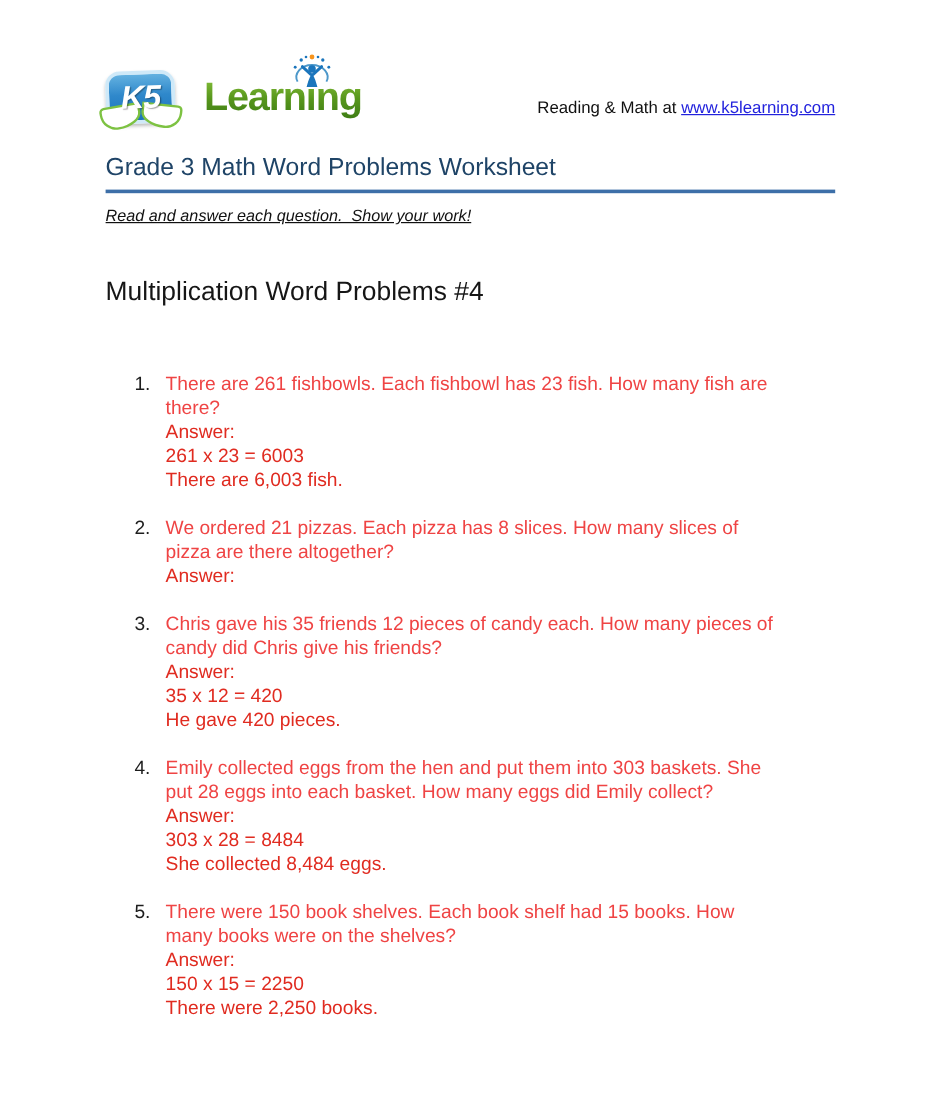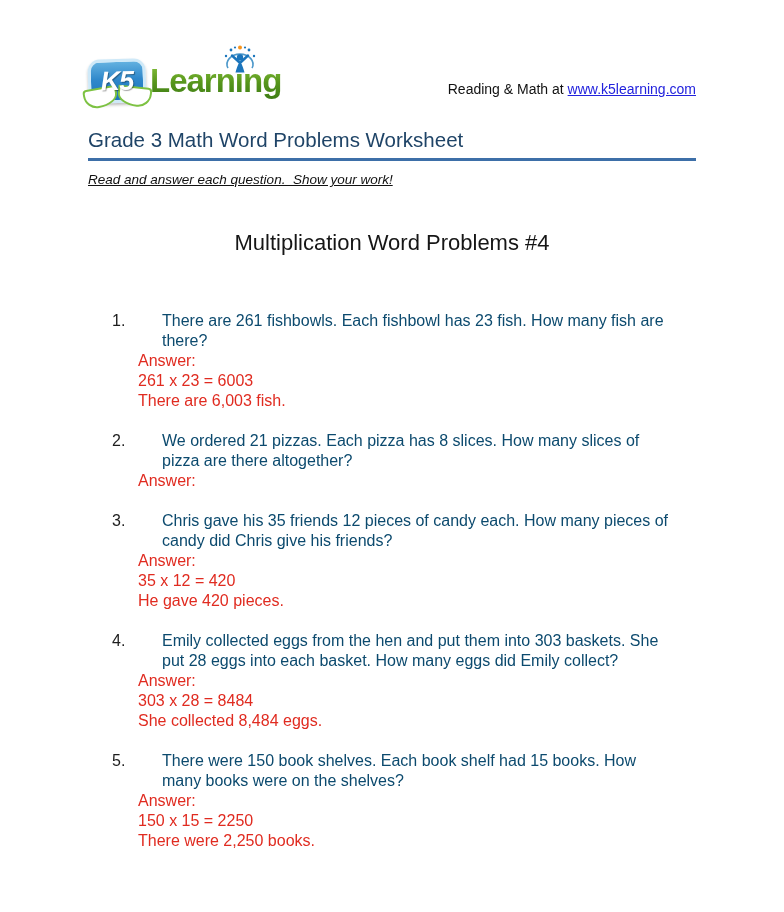--- a/index.html
+++ b/index.html
@@ -48,21 +48,21 @@
   .logo-badge::before { left: -8px; border-radius: 4px 0 60% 14px; transform: rotate(-8deg); }
   .logo-badge::after  { right: -8px; border-radius: 0 4px 14px 60%; transform: rotate(8deg); }
   .logo-badge-text {
     color: #ffffff;
     font-weight: 700;
     font-style: italic;
     font-size: 27px;
     text-shadow: 1px 1px 1px rgba(0,0,0,0.35);
     letter-spacing: -1px;
   }
-  .logo-wordmark-wrap { position: relative; margin-left: 4px; }
+  .logo-wordmark-wrap { position: relative; margin-left: 24px; }
   .logo-wordmark {
     font-size: 33px;
     font-weight: 700;
     letter-spacing: -1px;
     background: linear-gradient(180deg, #8cc63f 0%, #57961c 55%, #3e7d15 100%);
     -webkit-background-clip: text;
     background-clip: text;
     color: #4d8c1a;
     -webkit-text-fill-color: transparent;
   }
@@ -93,42 +93,41 @@
   .ws-instructions {
     margin-top: 11px;
     font-size: 13.5px;
     font-style: italic;
     color: #111;
     white-space: pre-wrap;
     text-decoration: underline;
   }
   .ws-title {
     margin-top: 43px;
-    text-align: center;
     font-size: 22px;
     font-weight: 400;
     color: #161616;
   }
 
   
   .problems { margin-top: 55px; }
   .problem {
     display: flex;
     margin-bottom: 20px;
     font-size: 16px;
     line-height: 20px;
   }
   .problem-num {
     margin-left: 24px;
     width: 26px;
     flex: 0 0 26px;
     color: #1d1d1d;
   }
   .problem-body { flex: 1; }
-  .q-line { color: #0c4a6e; white-space: nowrap; margin-left: 24px; }
+  .q-line { color: #ef4444; white-space: nowrap; }
   .a-line { color: var(--answer-red, #e02b20); white-space: nowrap; }
 </style>
 </head>
 <body>
 
 <div class="page">
 
   <div class="header-row">
     <div class="logo">
       <div class="logo-badge">

